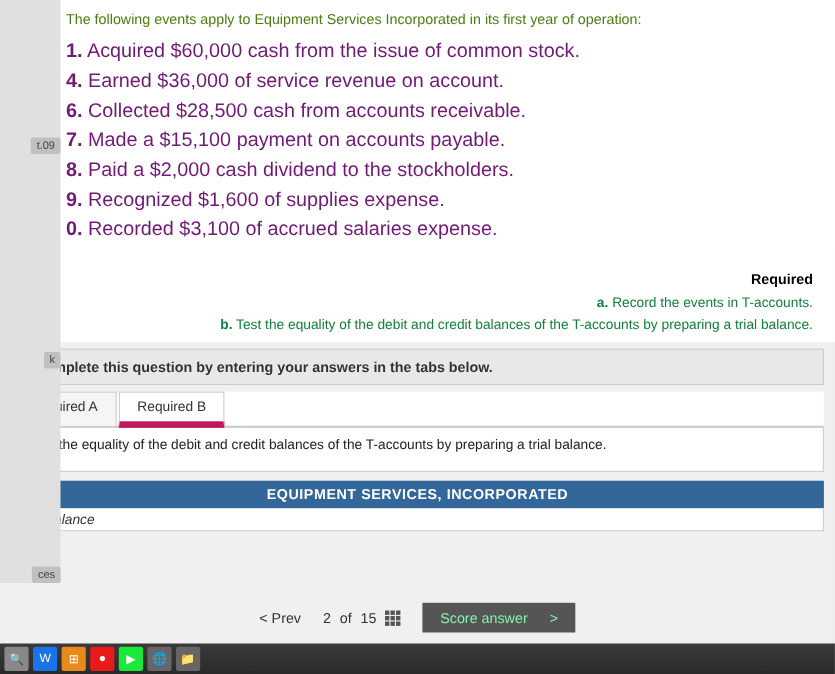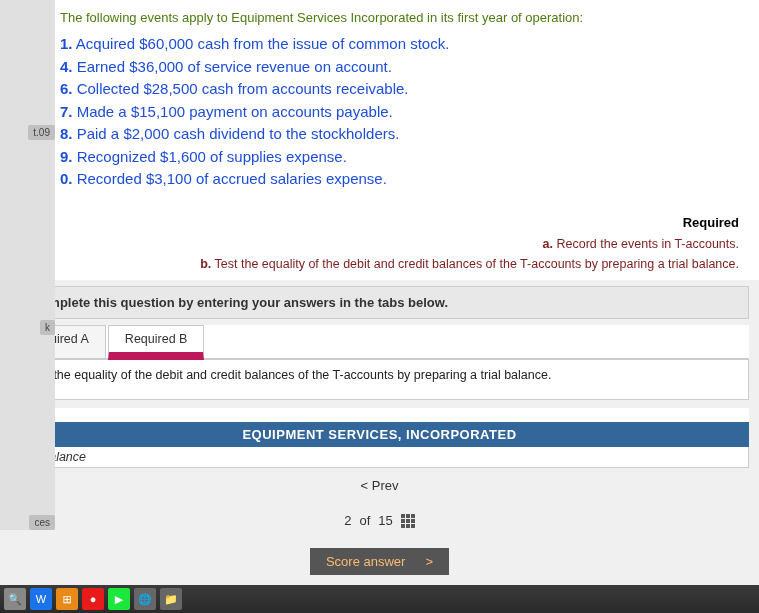--- a/index.html
+++ b/index.html
@@ -29,41 +29,41 @@
       font-size: 13px;
       color: #4d7c0f;
       margin-bottom: 8px;
     }
     .events-list {
       list-style: none;
       padding: 0;
       margin: 0 0 8px 0;
     }
     .events-list li {
-      font-size: 15px;
-      color: #1d4ed8;
+      font-size: 18px;
+      color: #701a75;
       line-height: 1.5;
     }
     .required-section {
       padding: 6px 20px 6px 60px;
       background: #fff;
       text-align: right;
     }
     .required-title {
       font-weight: bold;
       font-size: 13px;
       margin-bottom: 4px;
     }
     .required-items {
       list-style: none;
       padding: 0;
     }
     .required-items li {
       font-size: 12.5px;
-      color: #7f1d1d;
+      color: #15803d;
       line-height: 1.6;
     }
     .required-items li span.letter {
       font-weight: bold;
     }
     .complete-bar {
       background: #e8e8e8;
       border: 1px solid #ccc;
       padding: 8px 20px;
       margin: 6px 10px;
@@ -84,21 +84,21 @@
       font-size: 12.5px;
       cursor: pointer;
       border: 1px solid #ccc;
       border-bottom: none;
       background: #f5f5f5;
       color: #333;
       margin-right: 2px;
     }
     .tab.active {
       background: #fff;
-      border-bottom: 8px solid #be185d;
+      border-bottom: 6px solid #be185d;
       margin-bottom: -2px;
     }
     .tab-content {
       padding: 8px 16px;
       font-size: 12.5px;
       color: #222;
       border: 1px solid #ccc;
       border-top: none;
       min-height: 40px;
     }
@@ -108,41 +108,39 @@
     }
     .trial-balance-header {
       background: #336699;
       color: white;
       text-align: center;
       padding: 5px;
       font-size: 13px;
       font-weight: bold;
       letter-spacing: 0.5px;
       text-transform: uppercase;
-      margin-top: 14px;
     }
     .trial-balance-subheader {
       font-size: 12.5px;
       color: #333;
       padding: 3px;
       border: 1px solid #ccc;
       border-top: none;
       font-style: italic;
     }
     .bottom-nav {
       position: absolute;
       bottom: 30px;
       left: 0;
       right: 0;
       display: flex;
       align-items: center;
       justify-content: center;
       gap: 20px;
       padding: 8px;
-      flex-direction: column;
     }
     .nav-btn {
       display: flex;
       align-items: center;
       gap: 4px;
       font-size: 13px;
       color: #333;
       cursor: pointer;
       background: none;
       border: none;
@@ -161,21 +159,21 @@
       gap: 1px;
     }
     .grid-dot {
       width: 4px;
       height: 4px;
       background: #555;
       border-radius: 0;
     }
     .score-btn {
       background: #555;
-      color: #fdba74;
+      color: #86efac;
       padding: 6px 16px;
       font-size: 13px;
       cursor: pointer;
       border: none;
       display: flex;
       align-items: flex-end;
       gap: 20px;
       font-family: Arial, sans-serif;
     }
     .taskbar {

